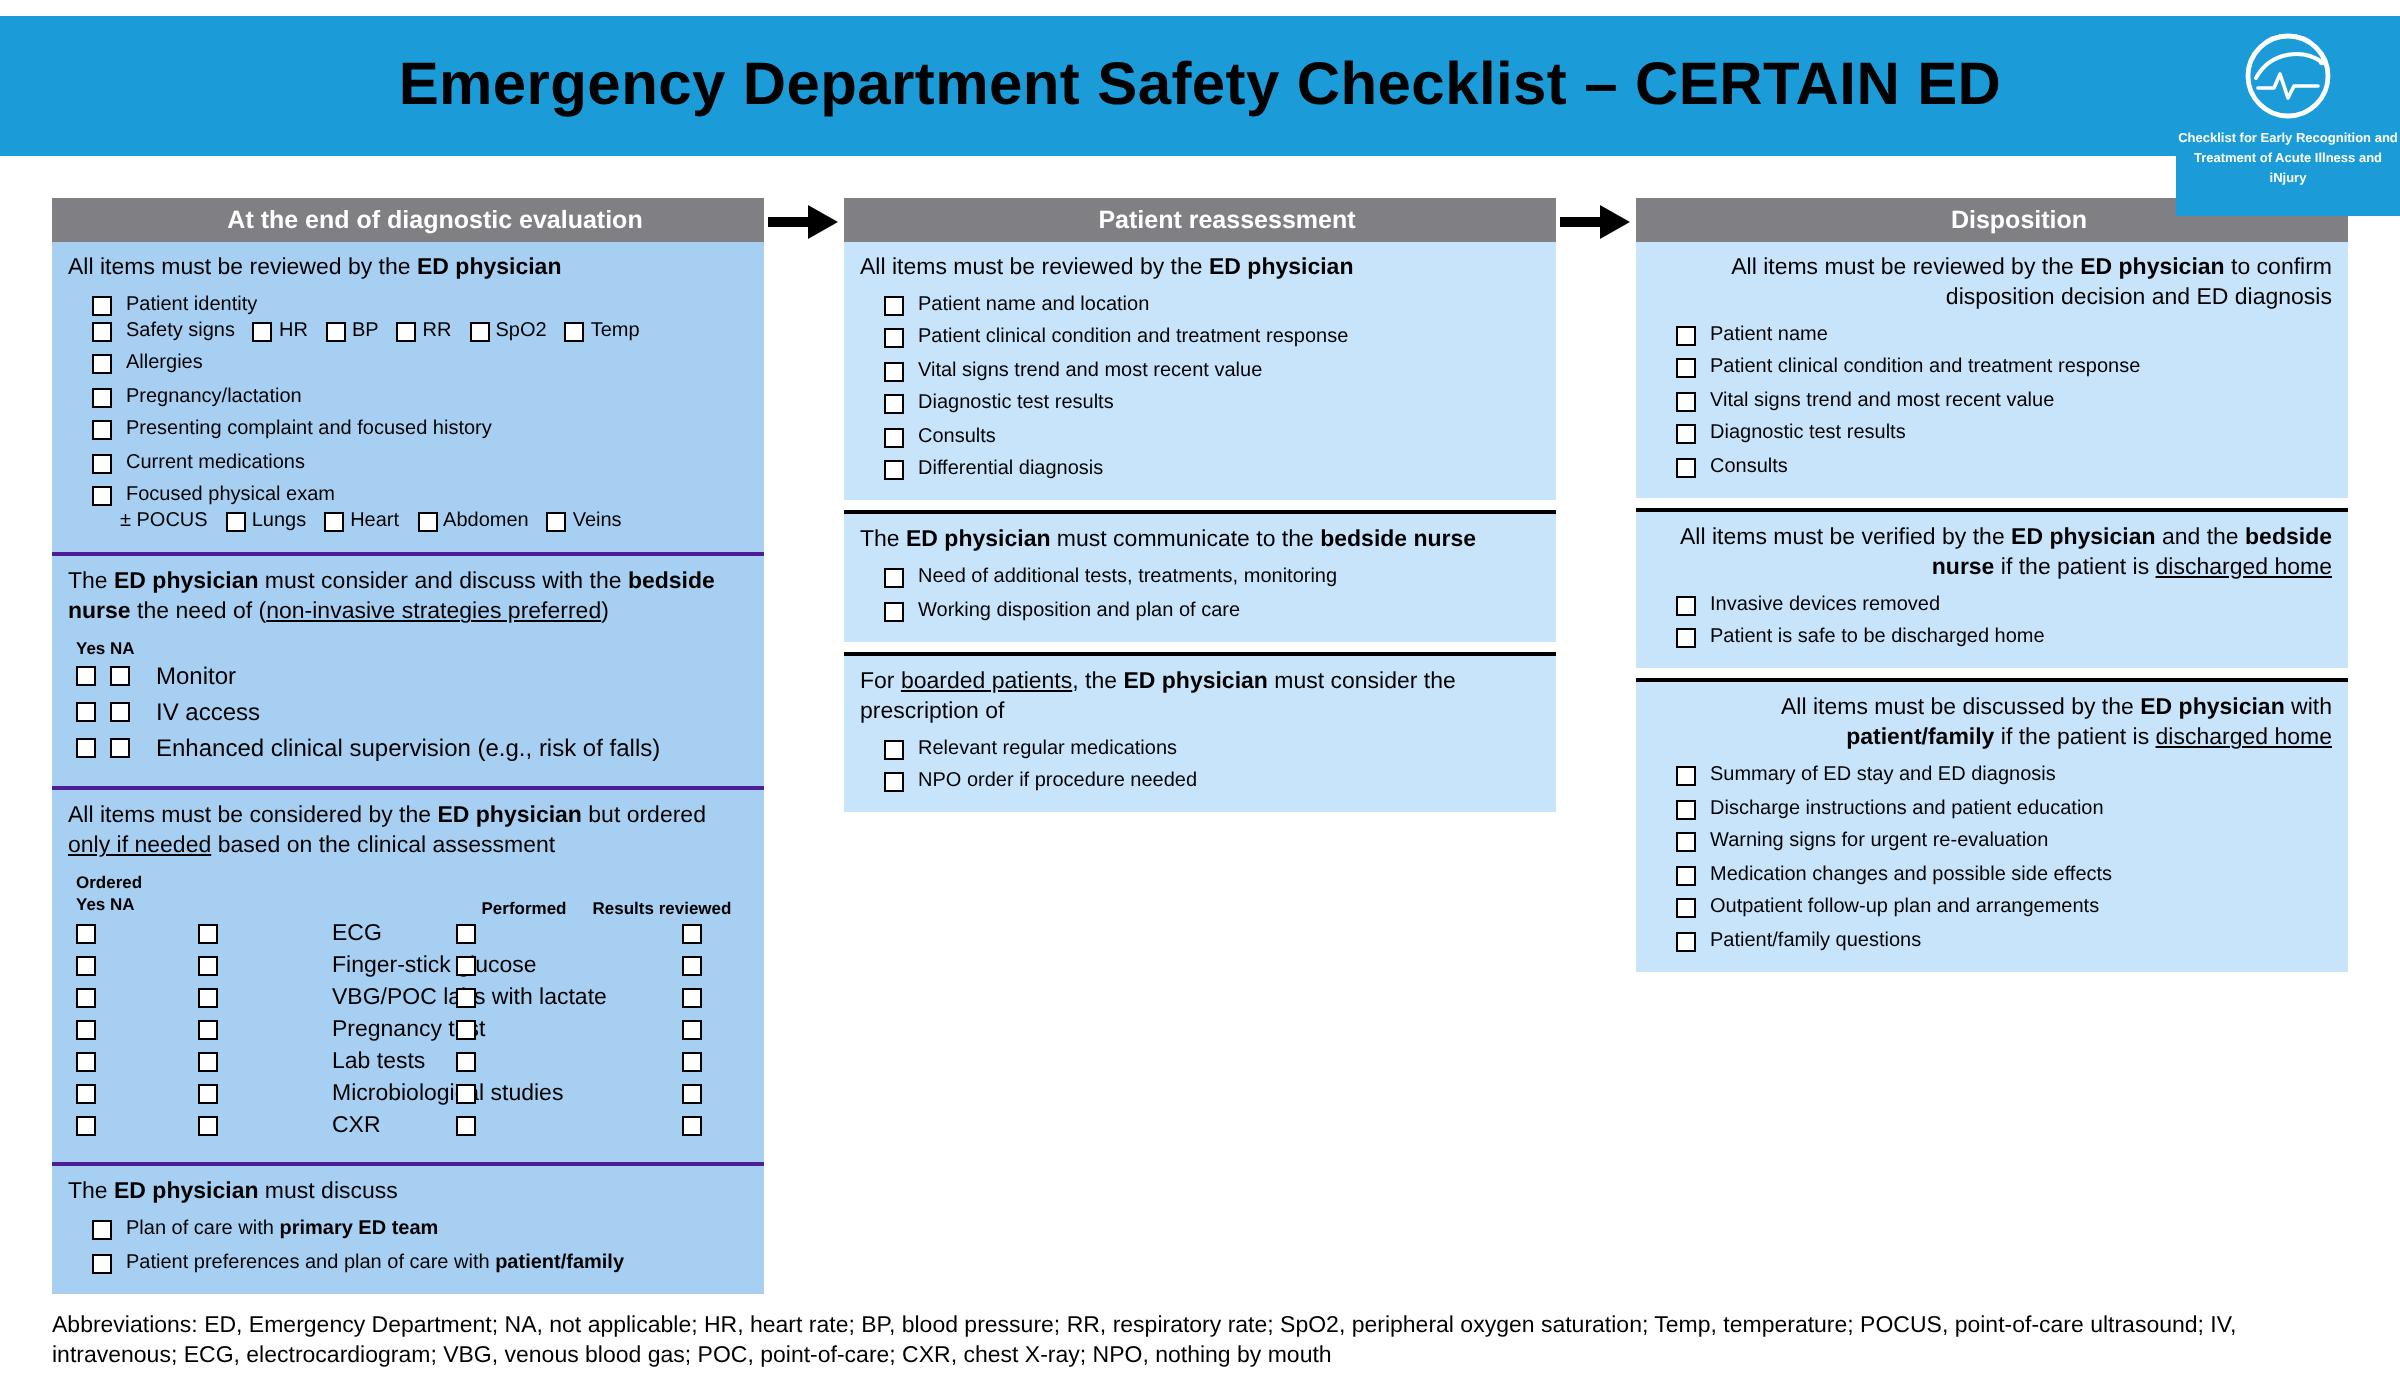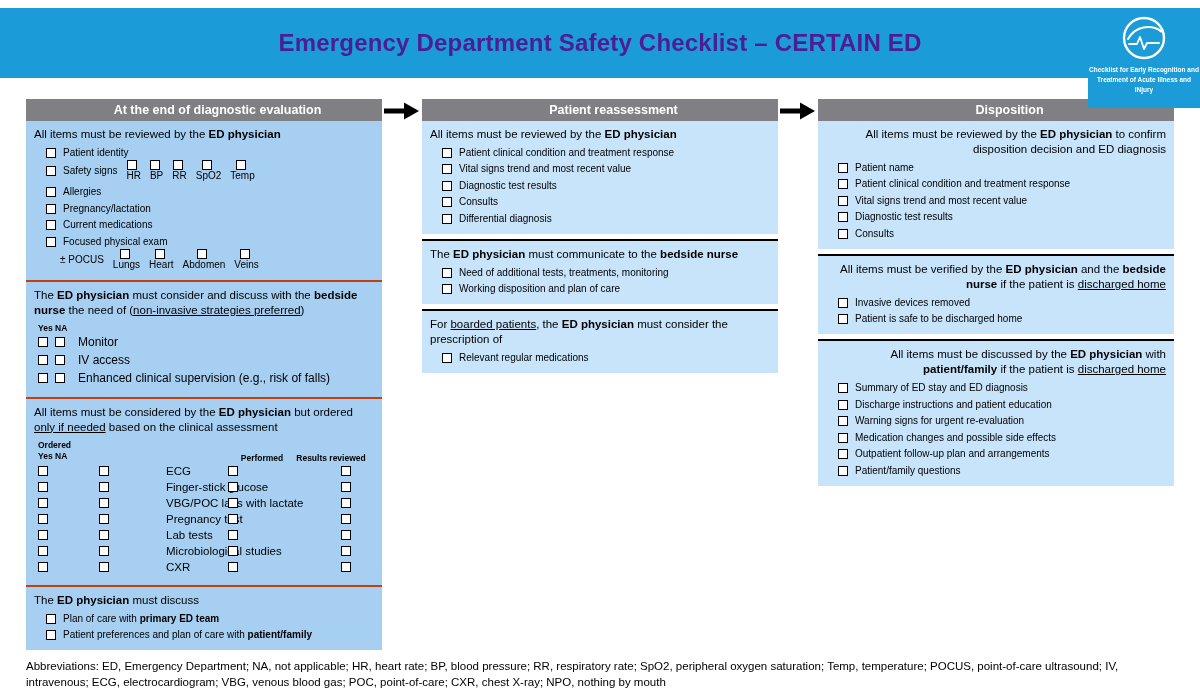--- a/index.html
+++ b/index.html
@@ -6,39 +6,39 @@
     --header-blue:#1b9cd8;
     --col-header-gray:#808084;
     --col1-bg:#a6cff2;
     --col2-bg:#c7e4fa;
     --col3-bg:#c7e4fa;
   }
   *{margin:0;padding:0;box-sizing:border-box;}
   html,body{background:#fff;}
   body{width:1200px;height:690px;overflow:hidden;font-family:"Liberation Sans",sans-serif;color:#000;}
   .topbar{position:relative;margin-top:8px;height:70px;background:var(--header-blue);display:flex;align-items:center;justify-content:center;}
-  .topbar h1{color:#4c1d95;font-size:24px;font-weight:bold;letter-spacing:.2px;}
+  .topbar h1{color:#000000;font-size:30px;font-weight:bold;letter-spacing:.2px;}
   .logo-block{position:absolute;top:0;right:0;width:112px;height:100px;background:var(--header-blue);display:flex;flex-direction:column;align-items:center;padding-top:6px;z-index:2;}
   .logo-caption{color:#fff;font-size:6.5px;font-weight:bold;text-align:center;white-space:pre-line;line-height:1.55;margin-top:3px;}
   .board{display:flex;padding:0 26px;margin-top:21px;align-items:flex-start;}
   .col{flex:1 1 0;min-width:0;}
   .col-header{height:22px;background:var(--col-header-gray);color:#fff;font-weight:bold;font-size:12.5px;display:flex;align-items:center;justify-content:center;padding-left:27px;}
   .arrow-cell{flex:0 0 40px;display:flex;justify-content:center;padding-top:3px;}
   .col1-body{background:var(--col1-bg);}
-  .col1-body .section + .section{border-top:2px solid #c2410c;}
+  .col1-body .section + .section{border-top:2px solid #4c1d95;}
   .gapped{display:flex;flex-direction:column;gap:5px;}
   .col2bg .section{background:var(--col2-bg);}
   .col3bg .section{background:var(--col3-bg);text-align:right;}
   .gapped .section + .section{border-top:2px solid #000;}
   .section{padding:6px 8px 8px;}
   .intro{font-size:11.5px;line-height:1.3;margin-bottom:5px;}
   .item{display:flex;align-items:flex-start;margin:0 0 4.5px 12px;font-size:10px;line-height:1.2;}
   .item:last-child{margin-bottom:1px;}
   .cb{flex:0 0 auto;width:10px;height:10px;border:1.3px solid #000;background:#fff;margin-right:7px;margin-top:1px;display:inline-block;}
-  .pair{display:inline-flex;align-items:center;flex-direction:column;}
+  .pair{display:inline-flex;align-items:center;}
   .pair .cb{margin-right:3px;margin-top:0;}
   .pair .lbl{white-space:nowrap;}
   .inline-checks{display:inline-flex;gap:9px;margin-left:9px;align-items:center;}
   .item.vitals{align-items:center;}
   .item.pocus{margin-left:26px;align-items:center;}
   .mini-b{font-size:8.5px;font-weight:bold;}
   .yn-head{display:grid;grid-template-columns:17px 17px 1fr;margin:1px 0 2px 4px;}
   .yn-row{display:grid;grid-template-columns:17px 17px 1fr;align-items:center;margin:0 0 4px 4px;font-size:12px;}
   .yn-row .cb{margin-top:0;}
   .yn-lbl{padding-left:6px;}
@@ -116,20 +116,24 @@
             <div class="item">
               <span class="cb"></span>
               <span class="lbl">Allergies</span>
             </div>
             <div class="item">
               <span class="cb"></span>
               <span class="lbl">Pregnancy/lactation</span>
             </div>
             <div class="item">
               <span class="cb"></span>
+              <span class="lbl">Presenting complaint and focused history</span>
+            </div>
+            <div class="item">
+              <span class="cb"></span>
               <span class="lbl">Current medications</span>
             </div>
             <div class="item">
               <span class="cb"></span>
               <span class="lbl">Focused physical exam</span>
             </div>
           </div>
         <div class="item pocus">
           <span class="lbl">± POCUS</span>
           <span class="inline-checks">
@@ -321,20 +325,24 @@
 
   <section class="col">
     <div class="col-header">Patient reassessment</div>
     <div class="col-body gapped col2bg">
 
       <div class="section">
         <div class="intro">All items must be reviewed by the <b>ED physician</b></div>
         <div>
             <div class="item">
               <span class="cb"></span>
+              <span class="lbl">Patient name and location</span>
+            </div>
+            <div class="item">
+              <span class="cb"></span>
               <span class="lbl">Patient clinical condition and treatment response</span>
             </div>
             <div class="item">
               <span class="cb"></span>
               <span class="lbl">Vital signs trend and most recent value</span>
             </div>
             <div class="item">
               <span class="cb"></span>
               <span class="lbl">Diagnostic test results</span>
             </div>
@@ -362,20 +370,24 @@
             </div>
           </div>
       </div>
 
       <div class="section">
         <div class="intro">For <u>boarded patients</u>, the <b>ED physician</b> must consider the prescription of</div>
         <div>
             <div class="item">
               <span class="cb"></span>
               <span class="lbl">Relevant regular medications</span>
+            </div>
+            <div class="item">
+              <span class="cb"></span>
+              <span class="lbl">NPO order if procedure needed</span>
             </div>
           </div>
       </div>
 
     </div>
   </section>
 
   <div class="arrow-cell">
     <svg width="36" height="18" viewBox="0 0 36 18">
       <rect x="0" y="6.5" width="22" height="5" fill="#000"></rect>

